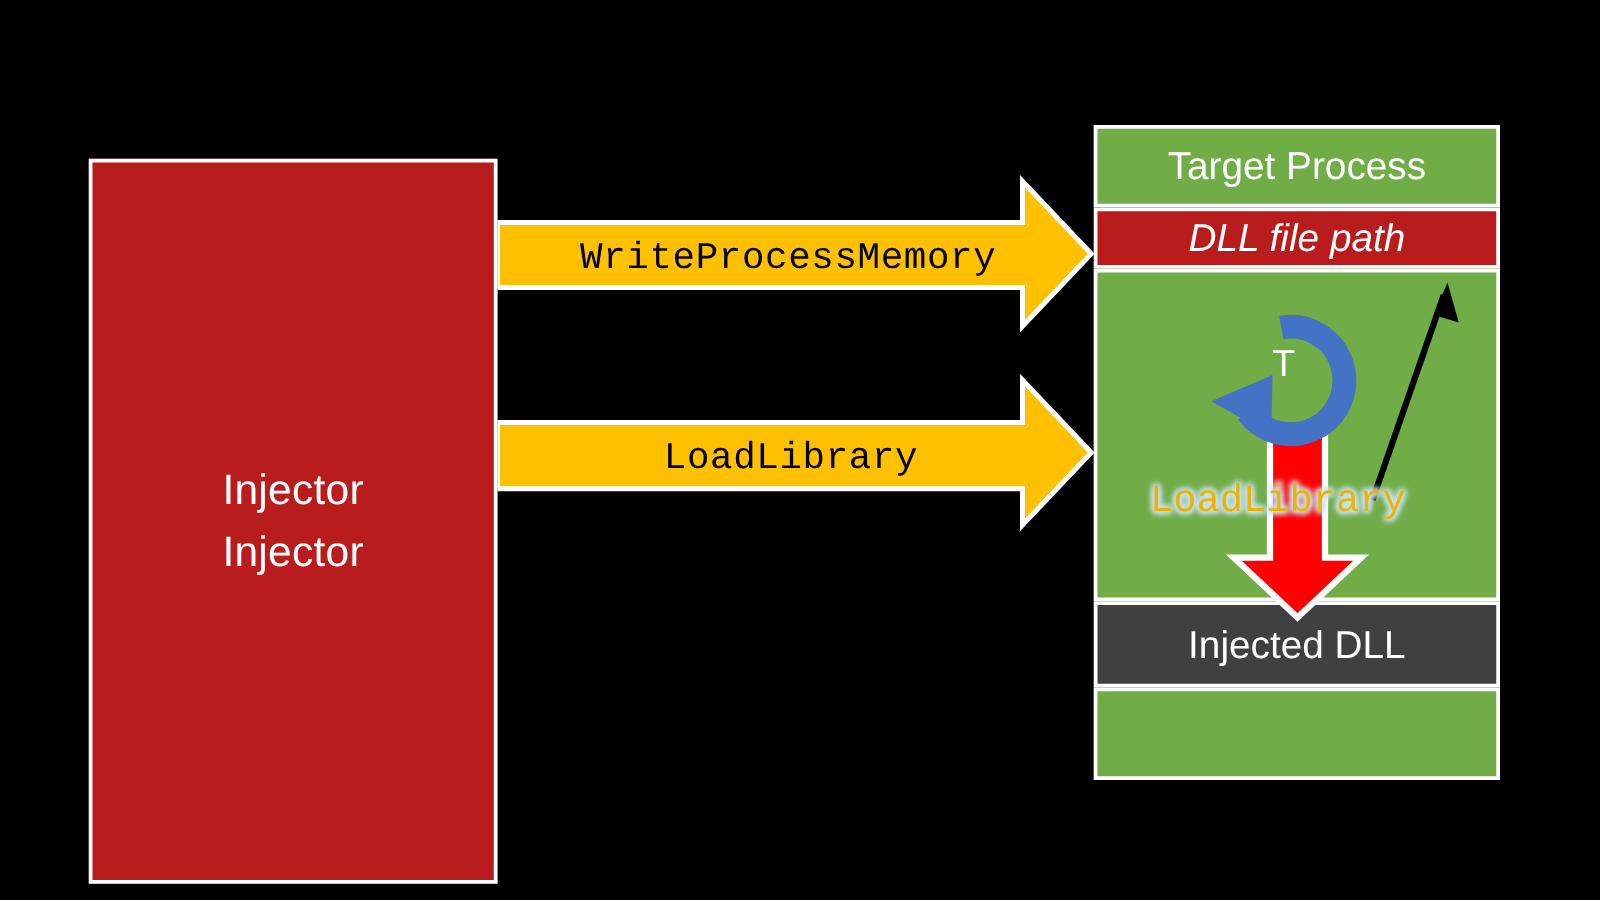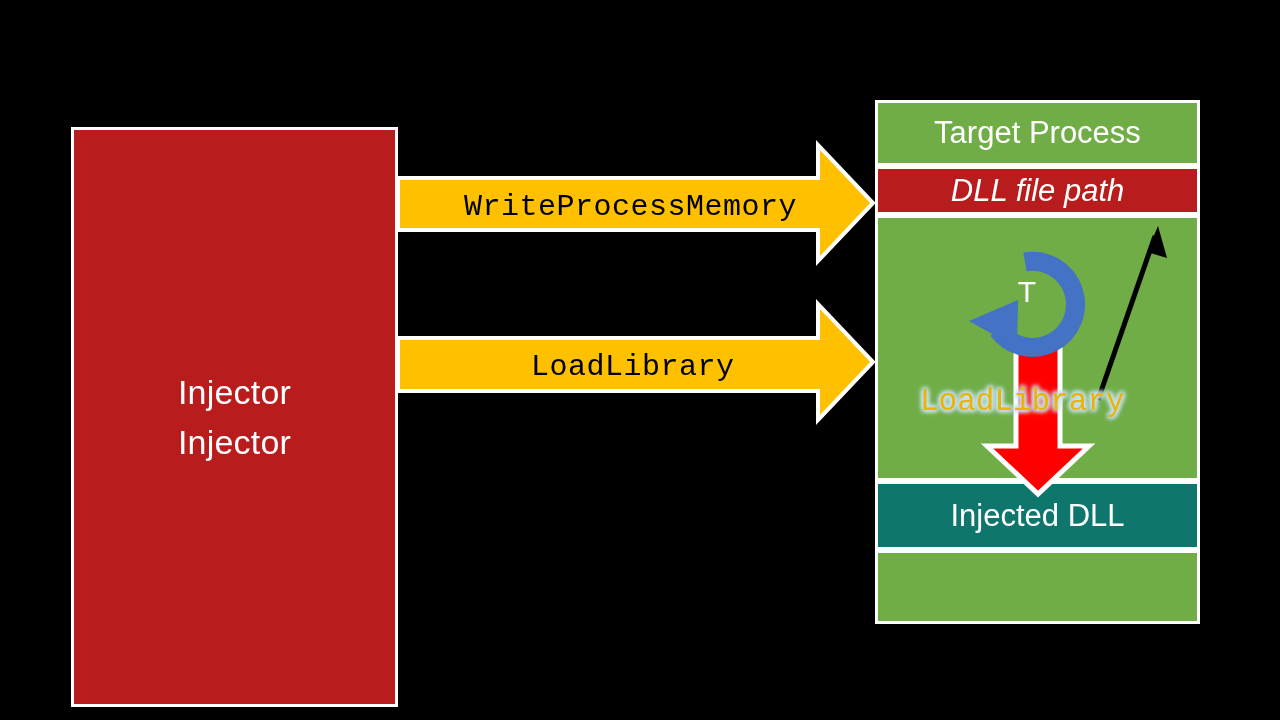--- a/index.html
+++ b/index.html
@@ -69,21 +69,21 @@
     display: flex;
     align-items: center;
     justify-content: center;
     color: #FFFFFF;
     font-size: 31px;
     font-family: "Liberation Sans", sans-serif;
   }
   #band-header { top: 0px;   height: 66px;  background: #70AD47; }
   #band-path   { top: 66px;  height: 49px;  background: #b91c1c; font-style: italic; }
   #band-body   { top: 115px; height: 266px; background: #70AD47; }
-  #band-dll    { top: 381px; height: 69px;  background: #0f766e; }
+  #band-dll    { top: 381px; height: 69px;  background: #404040; }
   #band-foot   { top: 450px; height: 74px;  background: #70AD47; }
 
   
   .arrow-label {
     position: absolute;
     color: #000000;
     font-family: "Liberation Mono", monospace;
     font-size: 30px;
     white-space: nowrap;
     letter-spacing: 0.5px;

